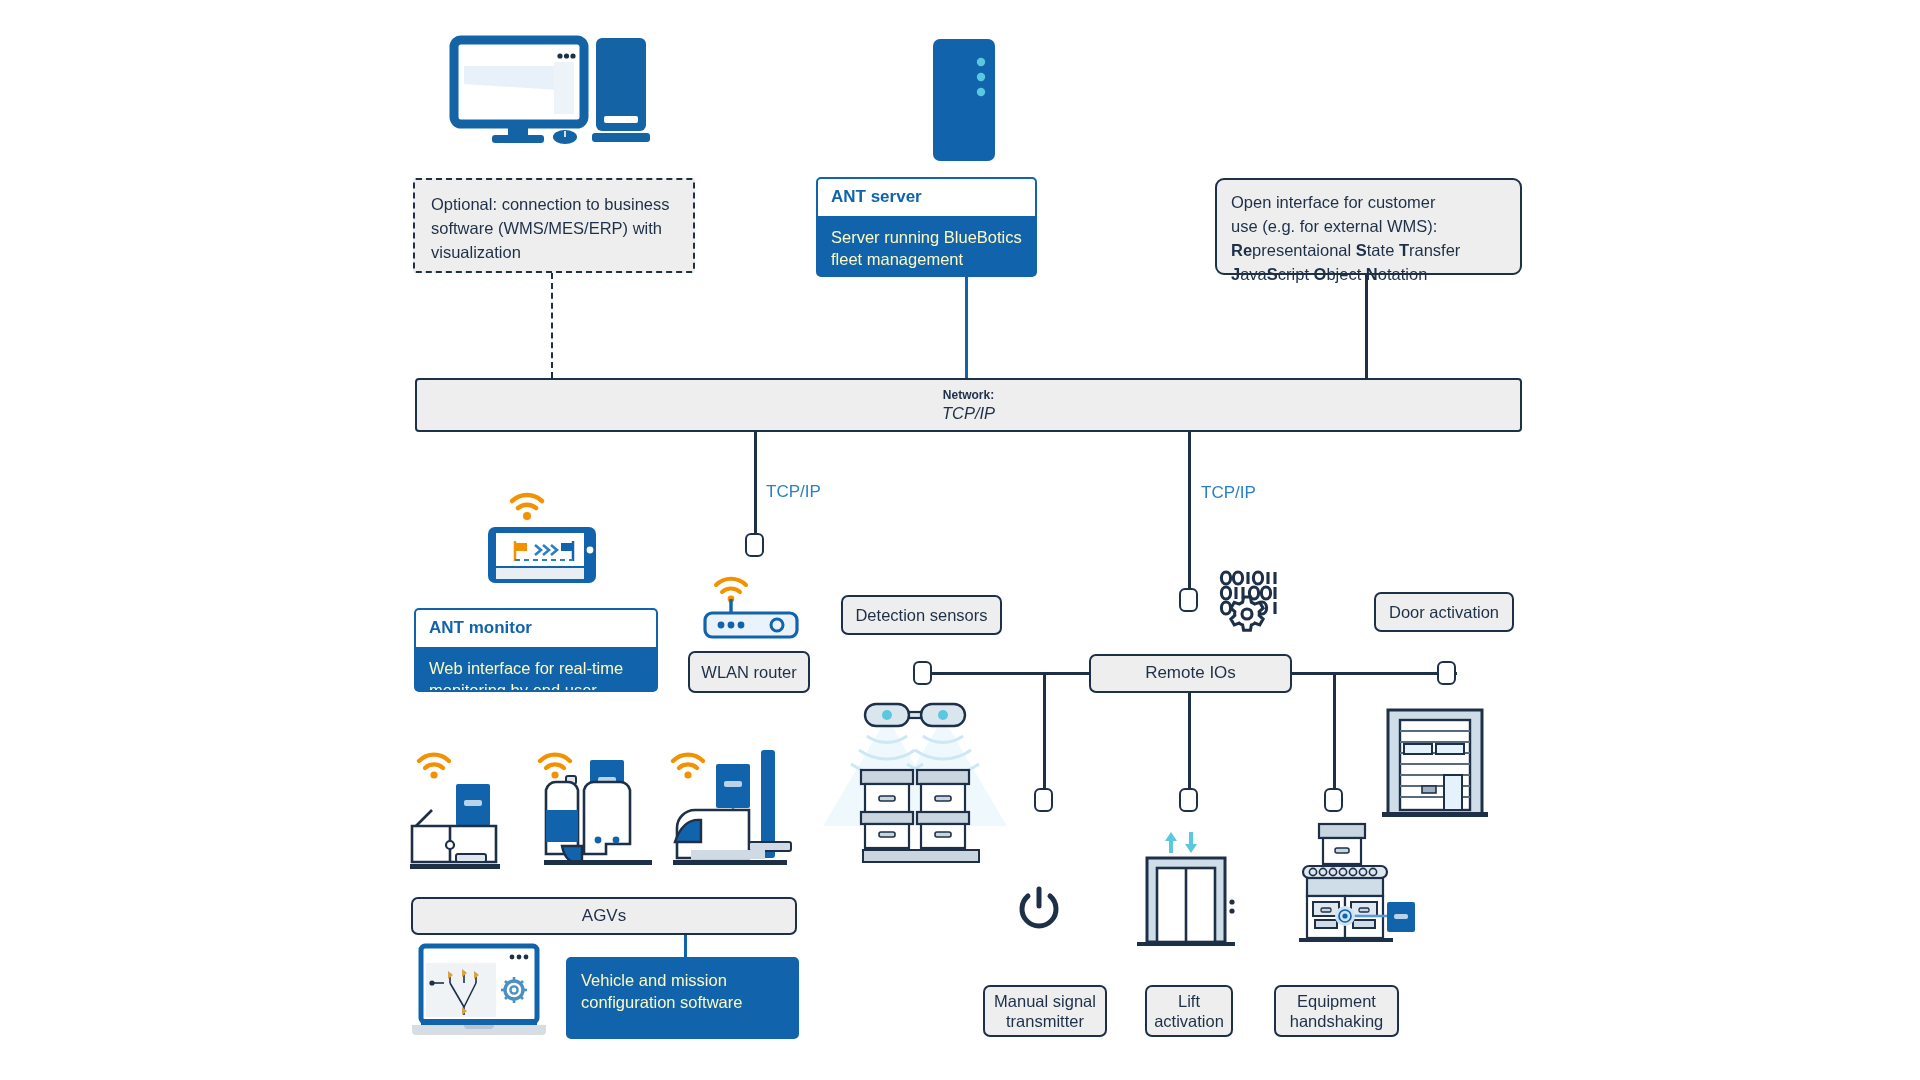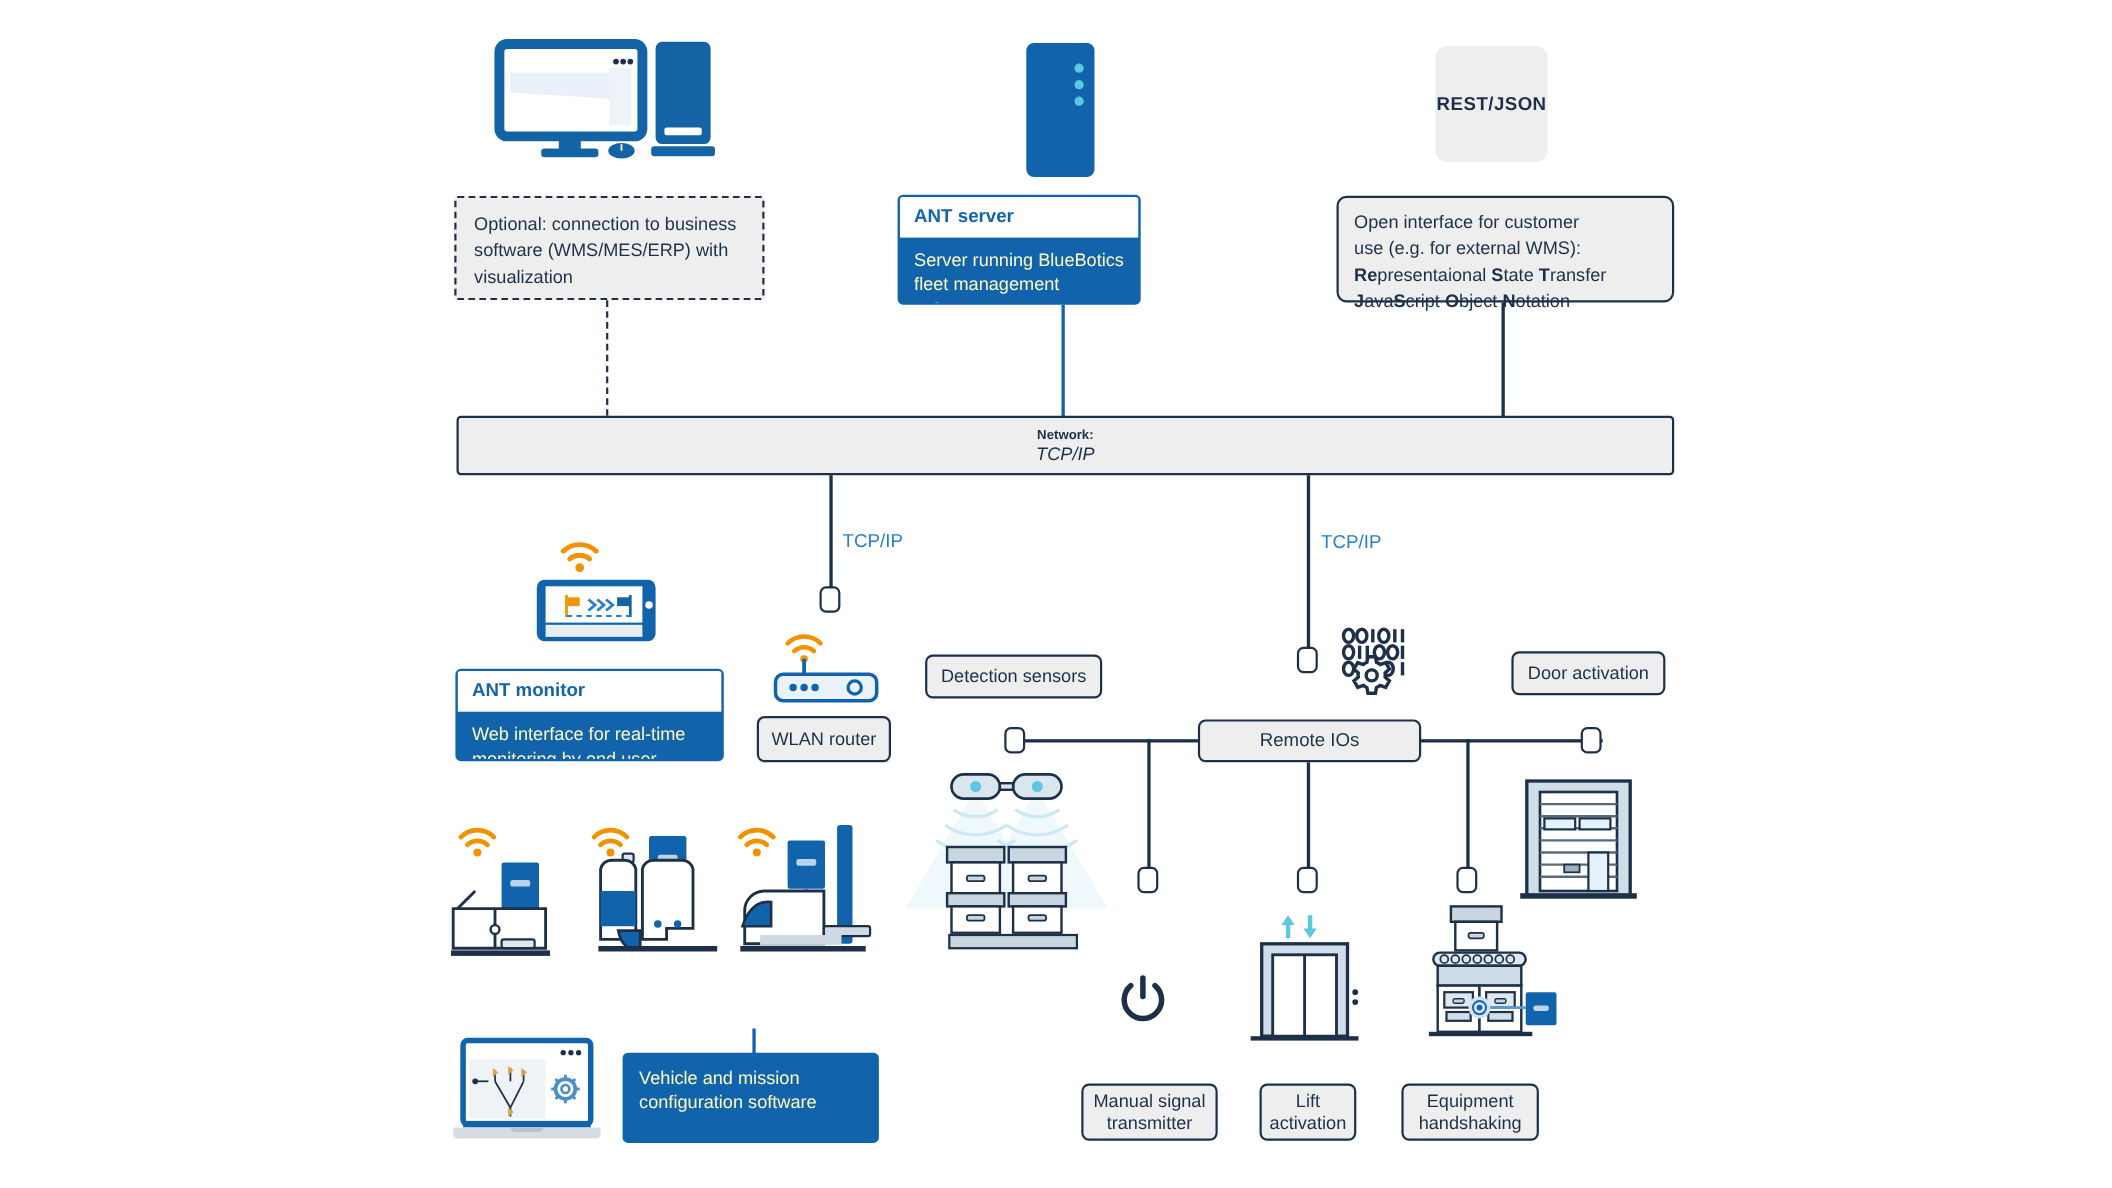--- a/index.html
+++ b/index.html
@@ -69,23 +69,20 @@
 
   <div class="abs" style="left:932px;top:38px;">
     <svg width="64" height="124" viewBox="0 0 64 124">
       <rect x="1" y="1" width="62" height="122" rx="7" fill="#1164ab"></rect>
       <circle cx="49" cy="24" r="4.2" fill="#5bc8e0"></circle>
       <circle cx="49" cy="39" r="4.2" fill="#5bc8e0"></circle>
       <circle cx="49" cy="54" r="4.2" fill="#5bc8e0"></circle>
     </svg>
   </div>
 
-  <div class="abs softbox" style="left:1305px;top:42px;width:102px;height:105px;background:#eeeeee;border:none;border-radius:10px;">
-    <span class="rest-lbl">REST/JSON</span>
-  </div>
 
   <div class="abs dashbox" style="left:413px;top:178px;width:282px;height:95px;">
     <span class="bold">Optional:</span><span> connection to business software (WMS/MES/ERP) with visualization</span>
   </div>
 
   <div class="abs card" style="left:816px;top:177px;width:221px;height:100px;">
     <div class="hd">ANT server</div>
     <div class="bd">Server running BlueBotics fleet management software</div>
   </div>
 
@@ -220,20 +217,21 @@
       <circle cx="68" cy="87" r="2.8" fill="#1164ab"></circle>
       <path d="M12 90 a18 18 0 0 1 18 -18 h54 v48 h-72z" fill="#fff" stroke="#1e3048" stroke-width="2.6"></path>
       <path d="M10 104 q8 -24 26 -22 l0 22z" fill="#1164ab" stroke="#1e3048" stroke-width="2.4"></path>
       <rect x="96" y="12" width="14" height="108" rx="3" fill="#1164ab"></rect>
       <rect x="84" y="104" width="42" height="9" rx="2" fill="#cfdae4" stroke="#1e3048" stroke-width="2"></rect>
       <rect x="26" y="112" width="74" height="9" fill="#cfdae4"></rect>
       <rect x="8" y="122" width="114" height="5" fill="#1e3048"></rect>
     </svg>
   </div>
 
+  <div class="abs greybox big" style="left:411px;top:897px;width:386px;height:38px;">AGVs</div>
 
   <div class="abs" style="left:412px;top:945px;">
     <svg width="134" height="96" viewBox="0 0 134 96">
       <rect x="9" y="1" width="116" height="76" rx="4" fill="#fff" stroke="#1164ab" stroke-width="5"></rect>
       <rect x="14" y="6" width="106" height="12" fill="#fff"></rect>
       <circle cx="100" cy="12" r="2.4" fill="#1e3048"></circle>
         <circle cx="107" cy="12" r="2.4" fill="#1e3048"></circle>
         <circle cx="114" cy="12" r="2.4" fill="#1e3048"></circle>
       <rect x="14" y="18" width="70" height="54" fill="#f0f3f6"></rect>
       <rect x="84" y="18" width="36" height="54" fill="#fff"></rect>

